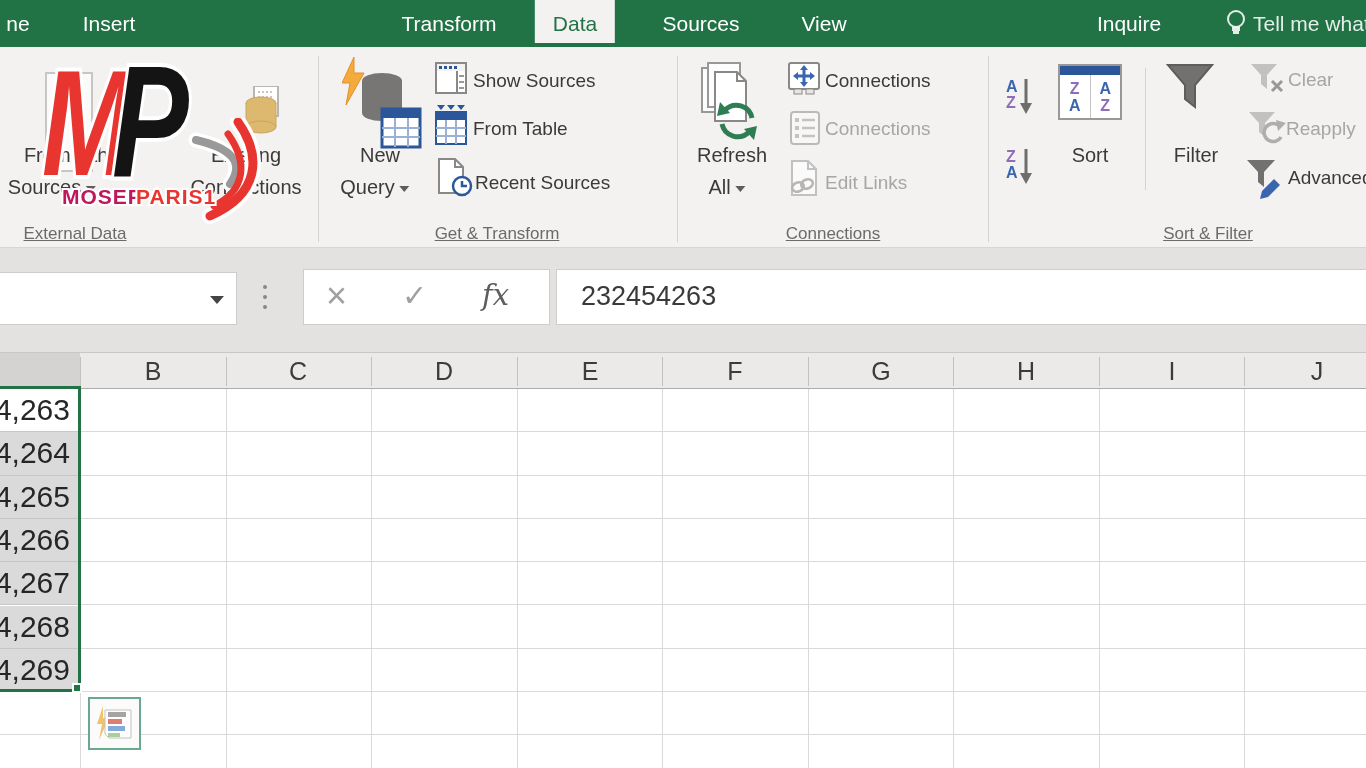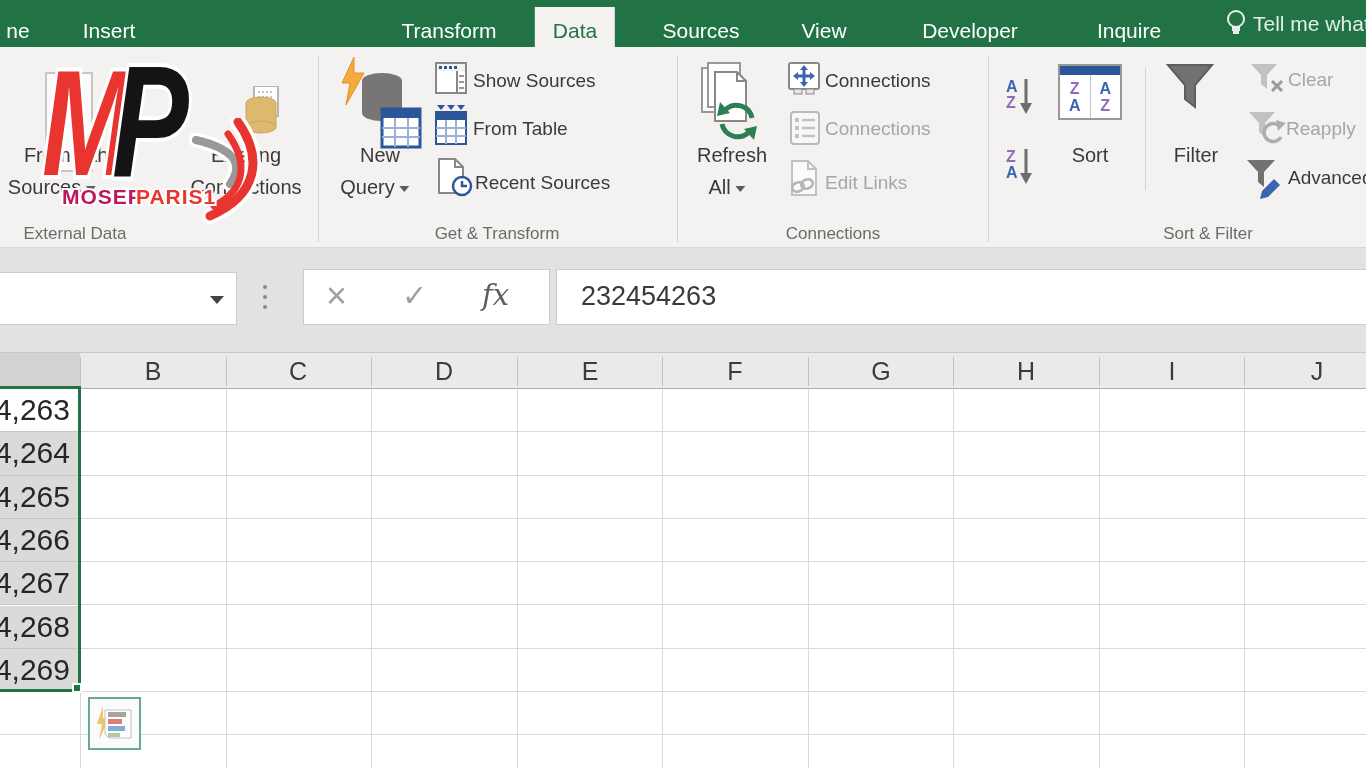--- a/index.html
+++ b/index.html
@@ -2,28 +2,28 @@
 <html><head>
 <meta charset="utf-8">
 <style>
   * { margin:0; padding:0; box-sizing:border-box; }
   html,body { width:1366px; height:768px; overflow:hidden; }
   body { font-family:"Liberation Sans", sans-serif; }
   .screen { position:relative; width:1366px; height:768px; background:#fff; overflow:hidden; }
 
   
   .tabbar { position:absolute; left:0; top:0; width:1366px; height:47px; background:#217346; }
-  .tab { position:absolute; top:7px; height:43px; line-height:47px; color:#fff; font-size:21px; white-space:nowrap; transform:translateX(-50%); }
+  .tab { position:absolute; top:0; height:43px; line-height:47px; color:#fff; font-size:21px; white-space:nowrap; transform:translateX(-50%); }
   .tab.active { background:#f3f2f1; color:#217346; padding:0 18px; }
   .tellme { position:absolute; top:0; height:47px; line-height:47px; color:rgba(255,255,255,.88); font-size:21px; white-space:nowrap; }
 
   
   .ribbon { position:absolute; left:0; top:47px; width:1366px; height:201px; background:#f3f2f1; border-bottom:1px solid #d8d6d4; }
   .vsep { position:absolute; top:9px; height:186px; width:1px; background:#d4d2d0; }
-  .grouplabel { position:absolute; top:177px; font-size:17px; color:#6d6b68; white-space:nowrap; transform:translateX(-50%); }
+  .grouplabel { position:absolute; top:177px; font-size:17px; color:#6d6b68; white-space:nowrap; transform:translateX(-50%);text-decoration:underline; }
   .biglabel { position:absolute; font-size:20px; color:#3b3a39; text-align:center; white-space:nowrap; transform:translateX(-50%); }
   .smalllabel { position:absolute; font-size:19px; color:#3b3a39; white-space:nowrap; }
   .disabled { color:#a8a6a4 !important; }
   .dar { display:inline-block; width:0; height:0; border-left:5px solid transparent; border-right:5px solid transparent; border-top:6px solid #5f5d5b; margin-left:5px; vertical-align:middle; }
 
   
   .fband { position:absolute; left:0; top:248px; width:1366px; height:104px; background:#e4e2e0; }
   .whitebox { position:absolute; background:#fff; border:1px solid #cfcdCB; border:1px solid #cfcdcb; }
   .dotcol { position:absolute; display:flex; flex-direction:column; gap:6px; }
   .dotcol i { width:4px; height:4px; border-radius:50%; background:#8a8886; }
@@ -66,21 +66,20 @@
 
 <div class="screen">
 
   <div class="tabbar">
     <span class="tab" style="left:18px">ne</span>
     <span class="tab" style="left:109px">Insert</span>
     <span class="tab" style="left:449px">Transform</span>
     <span class="tab active" style="left:575px">Data</span>
     <span class="tab" style="left:701px">Sources</span>
     <span class="tab" style="left:824px">View</span>
-    <span class="tab" style="left:970px">Developer</span>
     <span class="tab" style="left:1129px">Inquire</span>
     <span class="icon" style="left:1224px;top:8px">
       <svg width="24" height="32" viewBox="0 0 24 32">
         <circle cx="12" cy="11" r="8" fill="none" stroke="rgba(255,255,255,.88)" stroke-width="2"></circle>
         <path d="M8 19 h8 v4 h-8 z M9 23 h6 v3 h-6 z" fill="rgba(255,255,255,.88)"></path>
       </svg>
     </span>
     <span class="tellme" style="left:1253px">Tell me what you want to do</span>
   </div>
 

